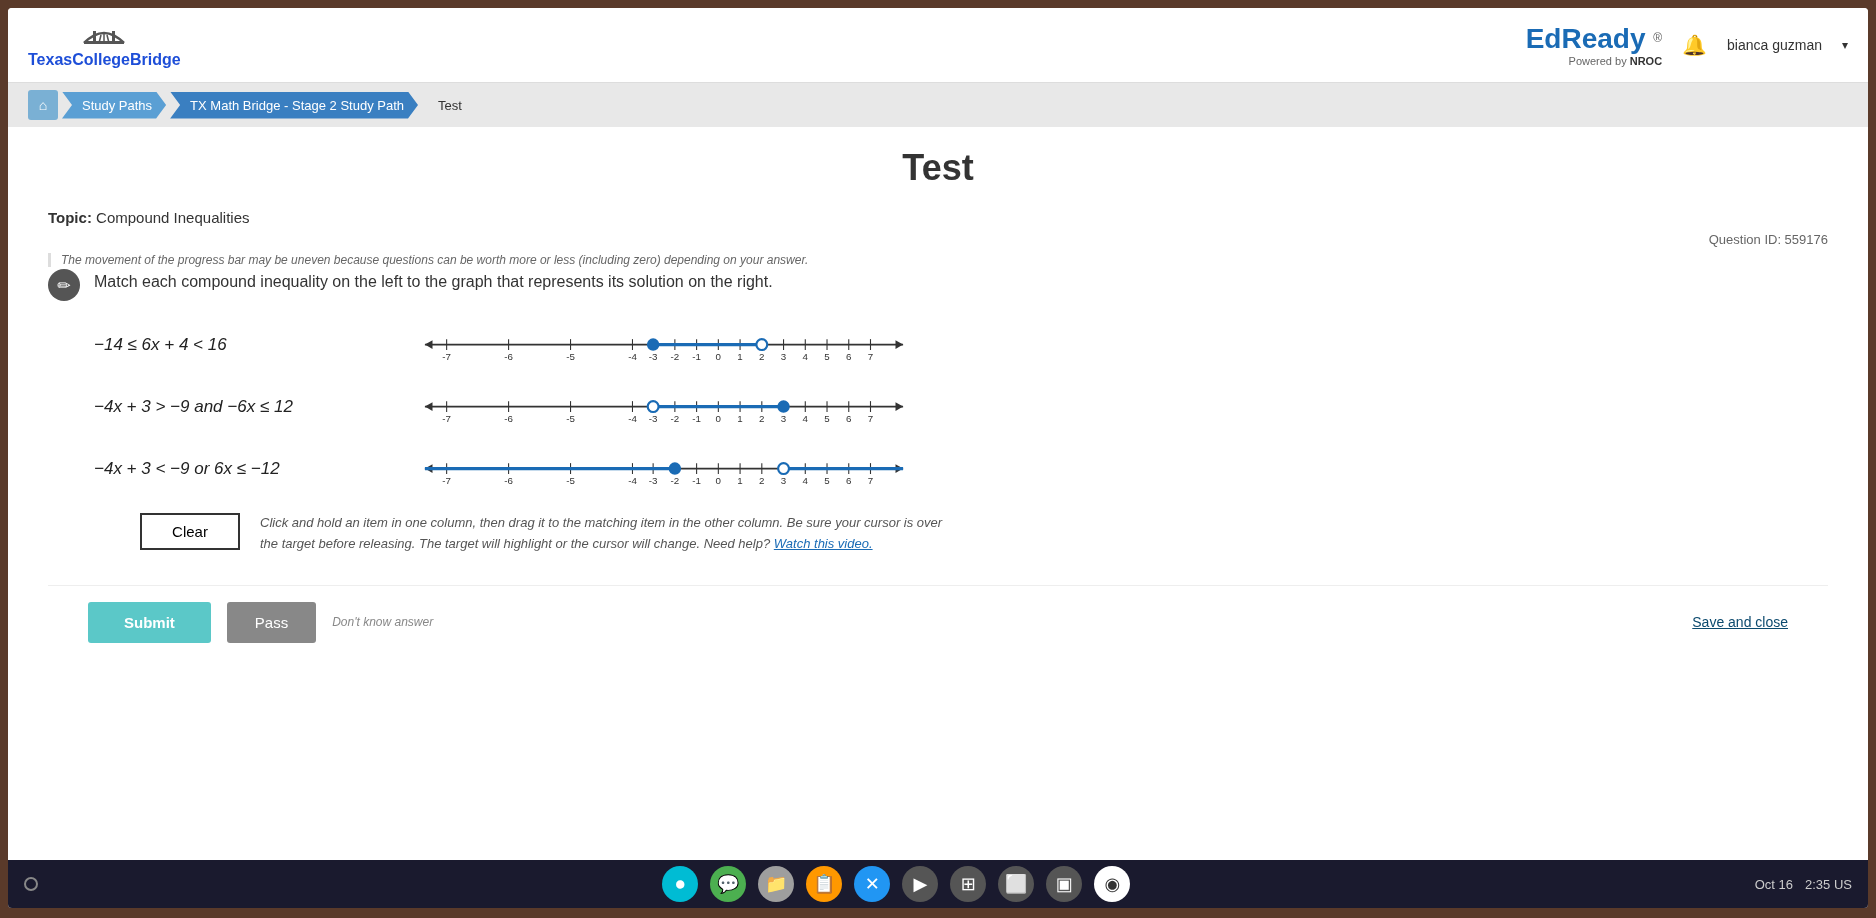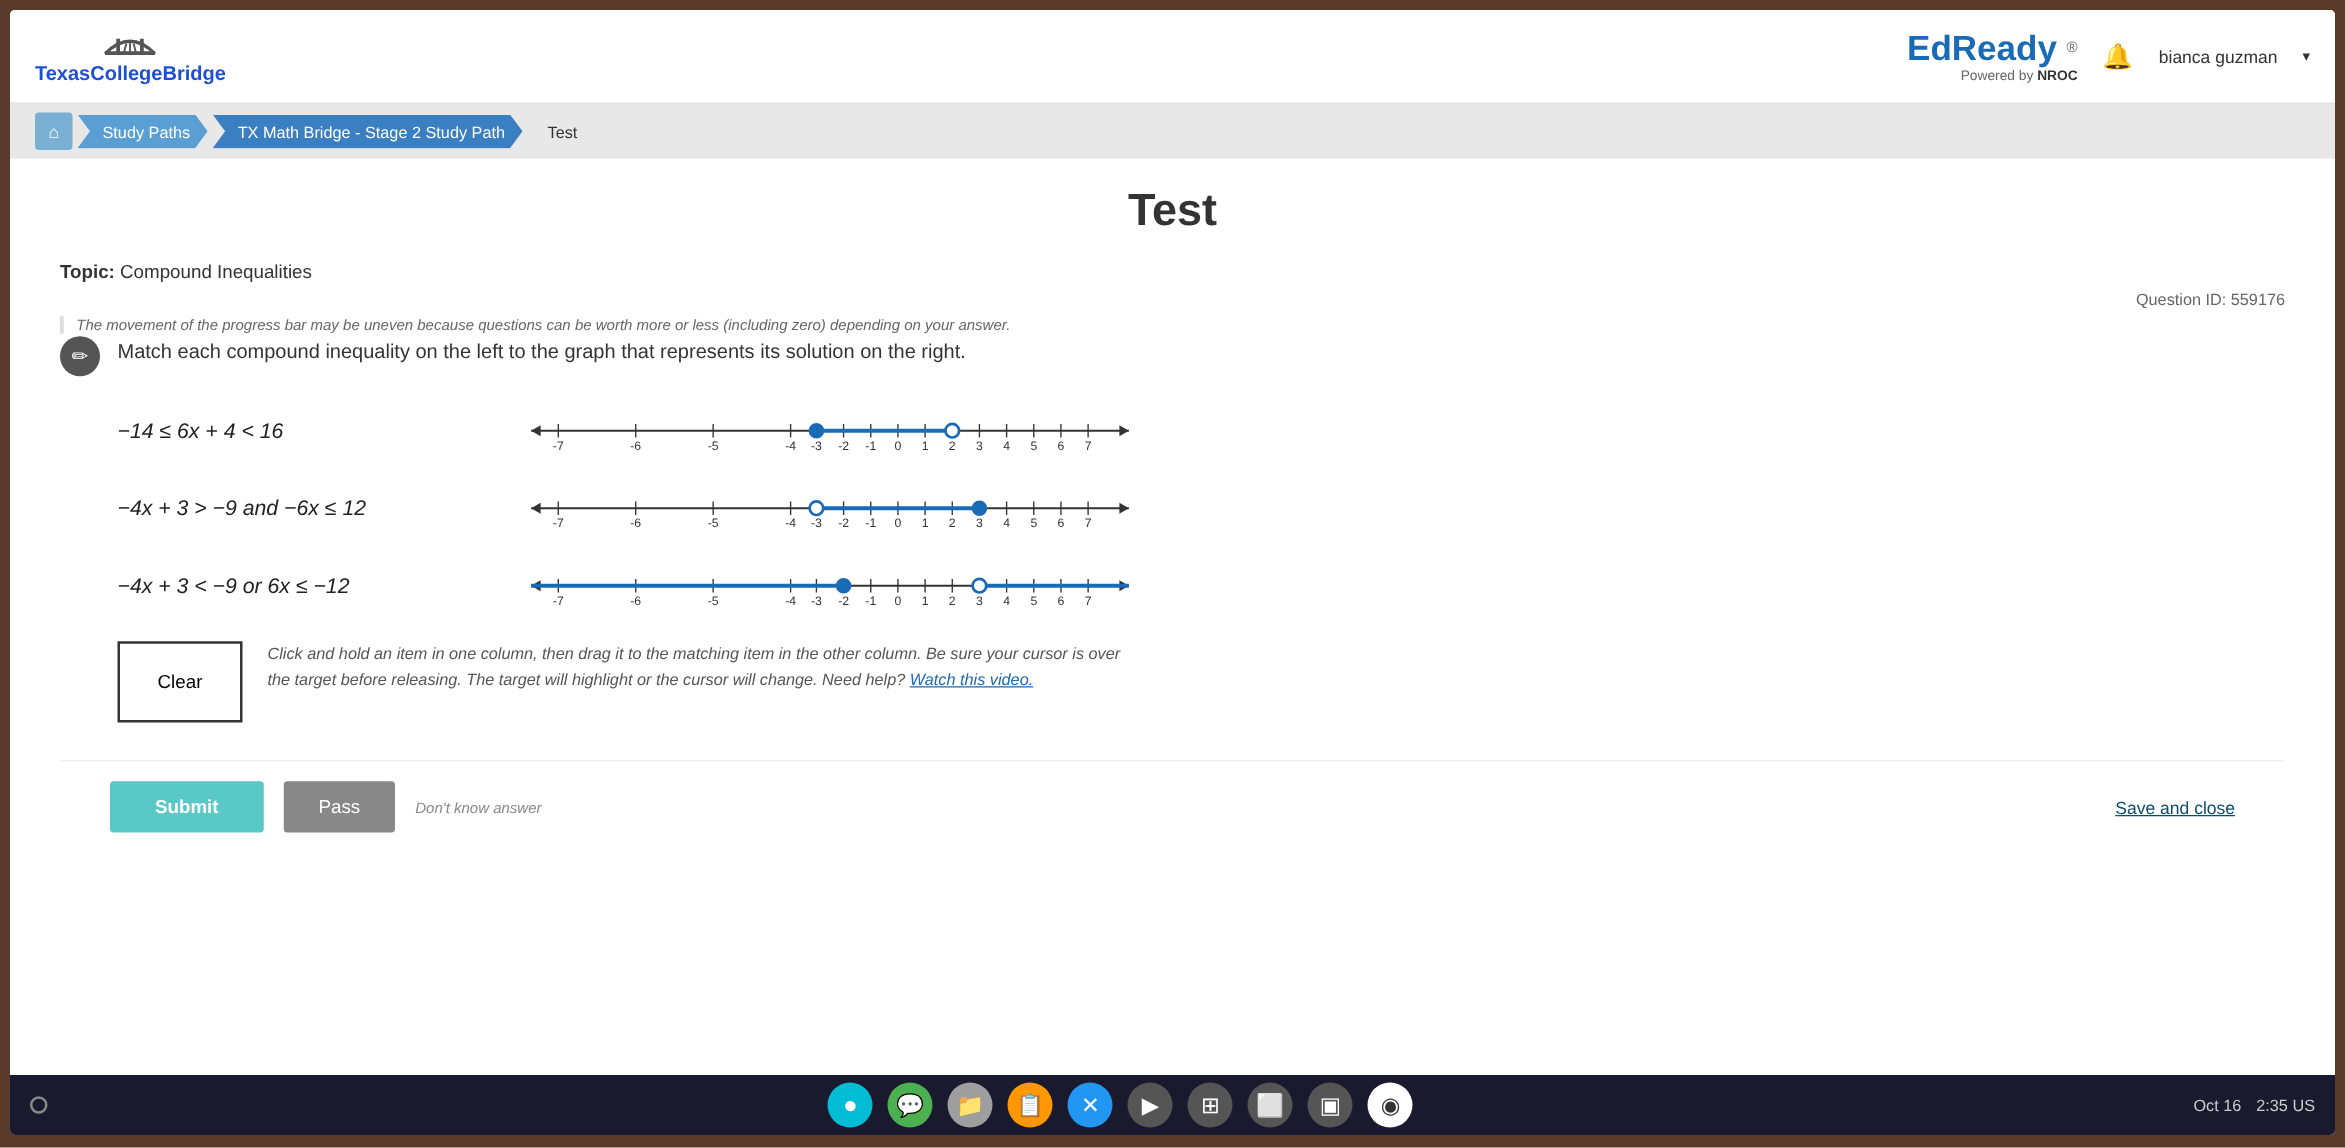--- a/index.html
+++ b/index.html
@@ -212,24 +212,25 @@
     .clear-area {
       display: flex;
       align-items: flex-start;
       gap: 20px;
       margin-left: 46px;
       margin-bottom: 30px;
     }
     .clear-btn {
       border: 2px solid #333;
       background: #fff;
-      padding: 22px 28px;
+      padding: 8px 28px;
       font-size: 15px;
       cursor: pointer;
       min-width: 100px;
+      margin-left: 46px;
     }
     .drag-instructions {
       font-size: 13px;
       color: #555;
       font-style: italic;
       max-width: 700px;
       line-height: 1.6;
     }
     .watch-link {
       color: #1a6bb5;

